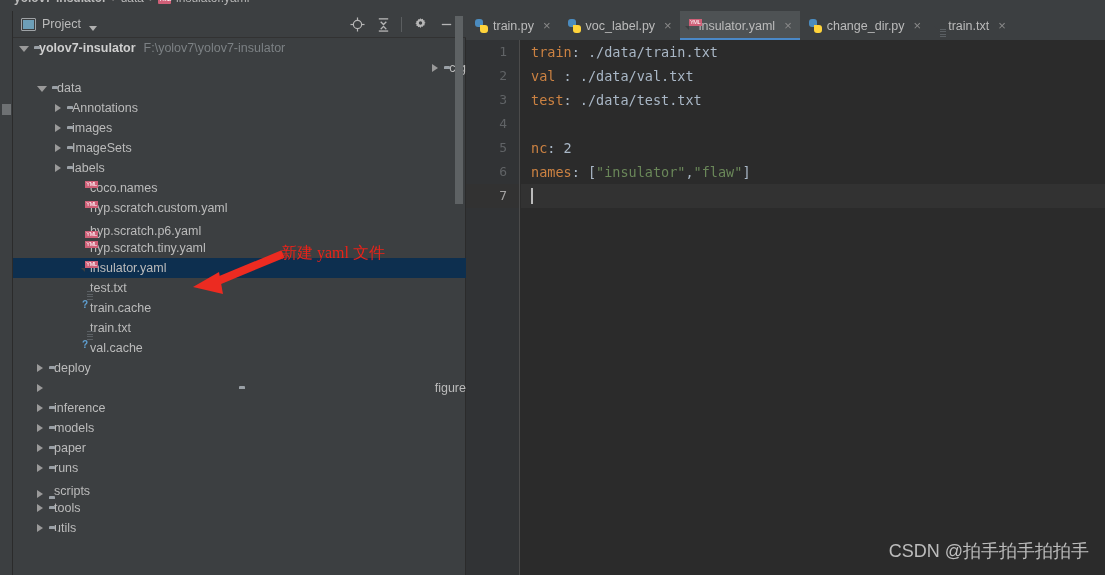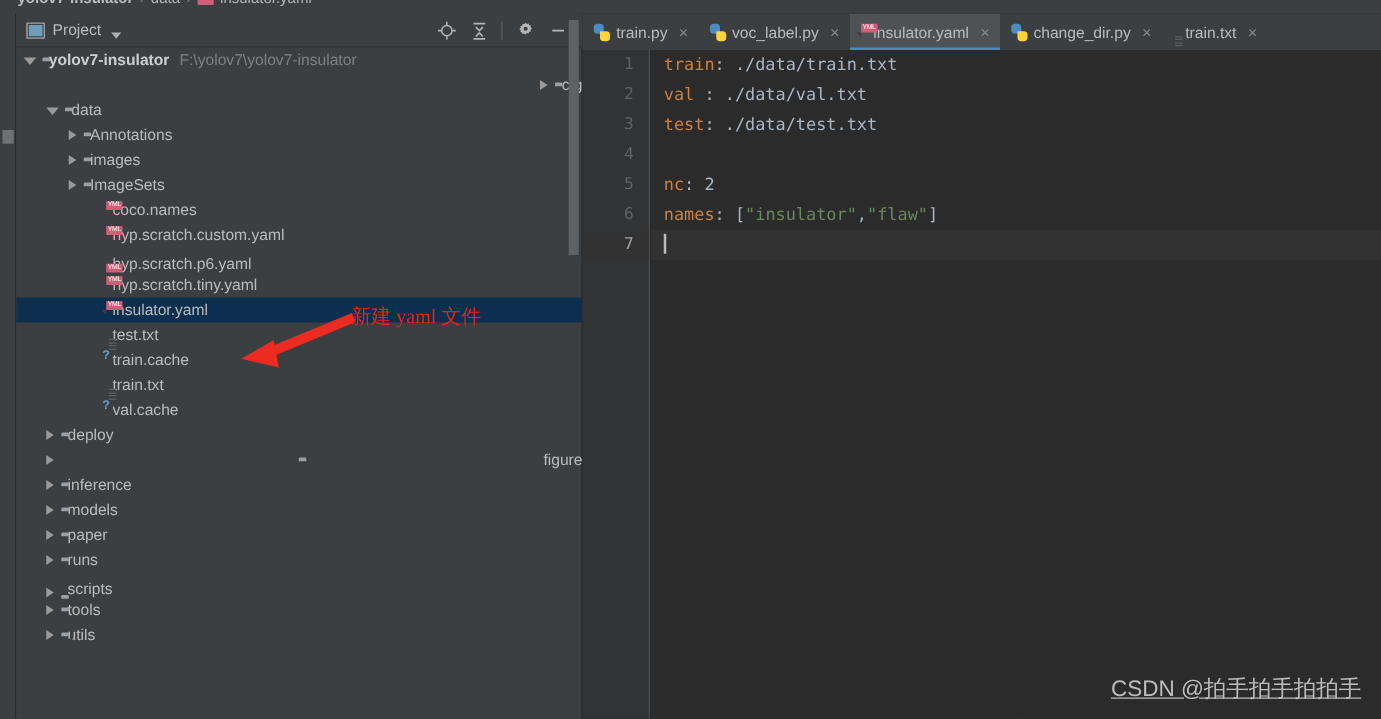--- a/index.html
+++ b/index.html
@@ -235,21 +235,21 @@
   .p { color: #a9b7c6; }
   .caret {
     display: inline-block; width: 1.5px; height: 16px;
     background: #bbbbbb; vertical-align: -3px;
   }
 
   
   .watermark {
     position: absolute; right: 16px; bottom: 12px;
     font-size: 18px; color: #c9c9c9; opacity: 0.92;
-    font-family: "Liberation Sans", sans-serif; white-space: nowrap; text-decoration: underline;
+    font-family: "Liberation Sans", sans-serif; white-space: nowrap;
   }
 </style>
 </head>
 <body>
 
 <div id="app">
 
   <div class="breadcrumb-strip">
     <div class="breadcrumb-inner">
       <span class="bc-crumb">yolov7-insulator</span>
@@ -333,20 +333,25 @@
         <div class="row" style="padding-left: 42px;">
           <span class="arrow"></span>
           <span class="ic"><span class="ic-folder"></span></span>
           <span class="lbl">images</span>
         </div>
         <div class="row" style="padding-left: 42px;">
           <span class="arrow"></span>
           <span class="ic"><span class="ic-folder"></span></span>
           <span class="lbl">ImageSets</span>
         </div>
+        <div class="row" style="padding-left: 42px;">
+          <span class="arrow"></span>
+          <span class="ic"><span class="ic-folder"></span></span>
+          <span class="lbl">labels</span>
+        </div>
         <div class="row" style="padding-left: 60px;">
           <span class="arrow none"></span>
           <span class="ic"><span class="ic-yaml"><span class="yml">YML</span></span></span>
           <span class="lbl">coco.names</span>
         </div>
         <div class="row" style="padding-left: 60px;">
           <span class="arrow none"></span>
           <span class="ic"><span class="ic-yaml"><span class="yml">YML</span></span></span>
           <span class="lbl">hyp.scratch.custom.yaml</span>
         </div>

